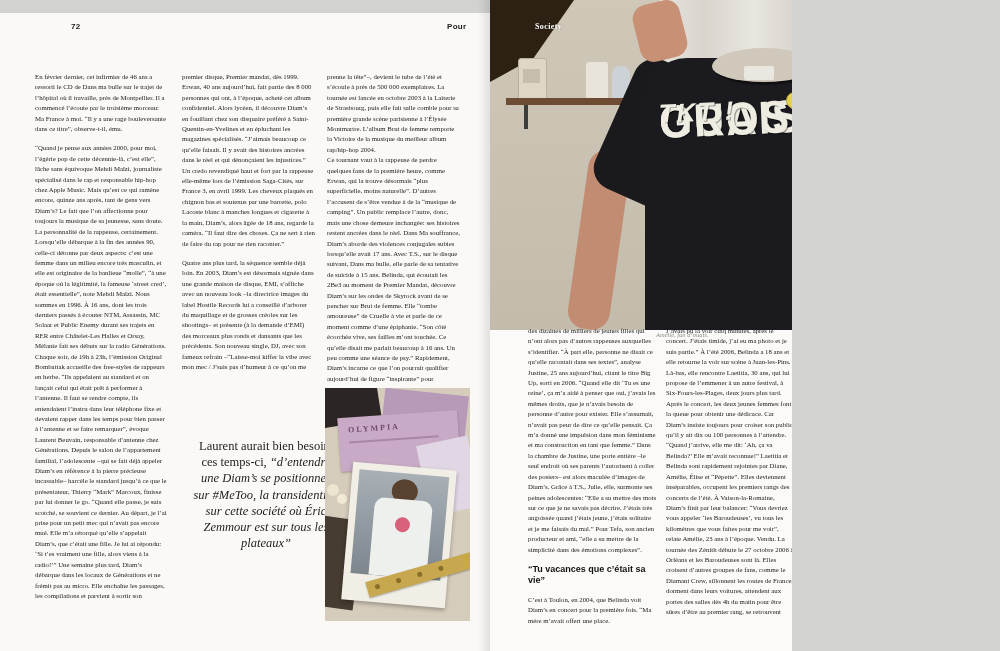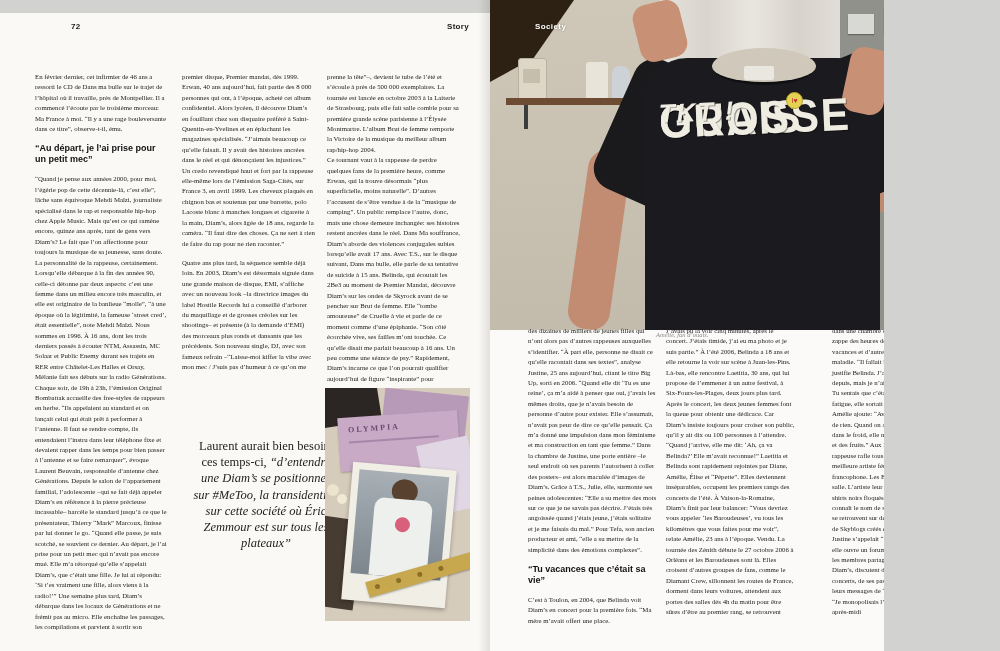--- a/index.html
+++ b/index.html
@@ -1,17 +1,17 @@
 <!DOCTYPE html>
 <html><head>
 <meta charset="utf-8">
 <style>
   html,body{margin:0;padding:0;}
   body{background:#d2d2d0;font-family:"Liberation Serif",serif;}
-  .canvas{position:relative;width:884px;height:651px;overflow:hidden;background:#d2d2d0;}
+  .canvas{position:relative;width:792px;height:651px;overflow:hidden;background:#d2d2d0;}
 
   
   .page-left{position:absolute;left:0;top:13px;width:490px;height:638px;background:#faf9f6;}
   .folio{position:absolute;font-family:"Liberation Sans",sans-serif;font-weight:bold;font-size:8px;color:#1a1a1a;letter-spacing:.3px;}
   .folio-72{left:71px;top:9px;}
   .section-story{left:447px;top:9px;}
   .col{position:absolute;width:133px;font-size:6.8px;line-height:10.4px;color:#222;text-align:left;}
   .col p{margin:0 0 9px 0;}
   .col p.nogap{margin:0;}
   .col1{left:35px;top:59px;}
@@ -82,45 +82,44 @@
   .arm-right{left:372px;top:104px;width:34px;height:110px;background:#bf8a70;transform:rotate(-14deg);border-radius:16px;}
   .shirt-sleeveL{left:120px;top:70px;width:120px;height:140px;background:#1a1a1d;transform:rotate(24deg);border-radius:22px;}
   .shirt-sleeveR{left:300px;top:60px;width:120px;height:140px;background:#19191c;transform:rotate(-22deg);border-radius:22px;}
   .shirt-body{left:155px;top:58px;width:235px;height:272px;background:#1b1b1f;border-radius:42px 42px 0 0;}
   .collar{left:222px;top:48px;width:104px;height:34px;background:#cfc8bb;border-radius:50%;border-bottom:3px solid #101013;}
   .brand-tag{left:254px;top:66px;width:30px;height:14px;background:#e9e7e0;border-radius:2px;}
   .shirt-text{left:168px;top:92px;width:215px;transform:rotate(-2.5deg);text-align:center;font-family:"Liberation Sans",sans-serif;font-weight:bold;color:#efece2;}
   .shirt-line1,.shirt-line2{font-size:42px;line-height:52px;letter-spacing:2px;transform:scaleY(1.1);text-shadow:1px 1px 0 rgba(0,0,0,.35);}
   .shirt-line3{font-size:26px;line-height:34px;letter-spacing:2px;text-align:right;padding-right:28px;font-style:italic;text-shadow:1px 1px 0 rgba(0,0,0,.35);}
   .badge{left:296px;top:92px;width:15px;height:15px;border-radius:50%;background:#e6d252;border:1px solid #b8a230;font-size:7px;line-height:15px;text-align:center;color:#c03030;font-family:"Liberation Sans",sans-serif;}
-  .section-society{left:45px;top:22px;font-family:Liberation Sans, sans-serif;font-weight:bold;font-size:8px;color:#fff;letter-spacing:.4px;text-shadow:0 0 2px rgba(0,0,0,.4);}
+  .section-society{left:45px;top:22px;font-family:Liberation Serif, serif;font-weight:bold;font-size:8px;color:#fff;letter-spacing:.4px;text-shadow:0 0 2px rgba(0,0,0,.4);}
   .folio-73{left:477px;top:22px;font-family:"Liberation Sans",sans-serif;font-weight:bold;font-size:8px;color:rgba(255,240,220,.65);}
 
   .caption{position:absolute;left:166px;top:331px;font-size:6.5px;font-style:italic;color:#8b8b88;}
   .rcol{position:absolute;width:129px;font-size:6.8px;line-height:10.4px;color:#222;}
   .rcol p{margin:0 0 9px 0;}
   .colA{left:38px;top:326px;}
   .colB{left:176px;top:326px;}
   .colC{left:342px;top:326px;}
   .blue-corner{position:absolute;left:462px;top:628px;width:48px;height:23px;background:#3a79b6;border-radius:14px 0 0 0;box-shadow:inset 0 2px 2px rgba(255,255,255,.35);}
 
   .gutter{position:absolute;left:478px;top:0;width:22px;height:651px;background:linear-gradient(90deg,rgba(0,0,0,0),rgba(0,0,0,.10) 55%,rgba(0,0,0,0));pointer-events:none;}
 </style>
 </head>
 <body>
 
 <div class="canvas">
 
   <div class="page-left">
     <span class="folio folio-72">72</span>
-    <span class="folio section-story">Story</span>
+    <span class="folio section-story">Pour</span>
 
     <div class="col col1">
       <p>En février dernier, cet infirmier de 46 ans a ressorti le CD de Dans ma bulle sur le trajet de l’hôpital où il travaille, près de Montpellier. Il a commencé l’écoute par le troisième morceau: Ma France à moi. “Il y a une rage bouleversante dans ce titre”, observe-t-il, ému.</p>
-      <div class="subhead">“Au départ, je l’ai prise pour un petit mec”</div>
       <p>“Quand je pense aux années 2000, pour moi, l’égérie pop de cette décennie-là, c’est elle”, lâche sans équivoque Mehdi Maïzi, journaliste spécialisé dans le rap et responsable hip-hop chez Apple Music. Mais qu’est ce qui ramène encore, quinze ans après, tant de gens vers Diam’s? Le fait que l’on affectionne pour toujours la musique de sa jeunesse, sans doute. La personnalité de la rappeuse, certainement. Lorsqu’elle débarque à la fin des années 90, celle-ci détonne par deux aspects: c’est une femme dans un milieu encore très masculin, et elle est originaire de la banlieue “molle”, “à une époque où la légitimité, la fameuse ‘street cred’, était essentielle”, note Mehdi Maïzi. Nous sommes en 1996. À 16 ans, dont les trois derniers passés à écouter NTM, Assassin, MC Solaar et Public Enemy durant ses trajets en RER entre Châtelet-Les Halles et Orsay, Mélanie fait ses débuts sur la radio Générations. Chaque soir, de 19h à 23h, l’émission Original Bombattak accueille des free-styles de rappeurs en herbe. “Ils appelaient au standard et on lançait celui qui était prêt à performer à l’antenne. Il faut se rendre compte, ils entendaient l’instru dans leur téléphone fixe et devaient rapper dans les temps pour bien passer à l’antenne et se faire remarquer”, évoque Laurent Beuvain, responsable d’antenne chez Générations. Depuis le salon de l’appartement familial, l’adolescente –qui se fait déjà appeler Diam’s en référence à la pierre précieuse incassable– harcèle le standard jusqu’à ce que le présentateur, Thierry “Mark” Marcoux, finisse par lui donner le go. “Quand elle passe, je suis scotché, se souvient ce dernier. Au départ, je l’ai prise pour un petit mec qui n’avait pas encore mué. Elle m’a rétorqué qu’elle s’appelait Diam’s, que c’était une fille. Je lui ai répondu: ‘Si t’es vraiment une fille, alors viens à la radio!’” Une semaine plus tard, Diam’s débarque dans les locaux de Générations et ne frémit pas au micro. Elle enchaîne les passages, les compilations et parvient à sortir son</p>
     </div>
 
     <div class="col col2">
       <p>premier disque, Premier mandat, dès 1999. Erwan, 40 ans aujourd’hui, fait partie des 8 000 personnes qui ont, à l’époque, acheté cet album confidentiel. Alors lycéen, il découvre Diam’s en fouillant chez son disquaire préféré à Saint-Quentin-en-Yvelines et en épluchant les magazines spécialisés. “J’aimais beaucoup ce qu’elle faisait. Il y avait des histoires ancrées dans le réel et qui dénonçaient les injustices.” Un credo revendiqué haut et fort par la rappeuse elle-même lors de l’émission Saga-Cités, sur France 3, en avril 1999. Les cheveux plaqués en chignon bas et soutenus par une barrette, polo Lacoste blanc à manches longues et cigarette à la main, Diam’s, alors âgée de 18 ans, regarde la caméra. “Il faut dire des choses. Ça ne sert à rien de faire du rap pour ne rien raconter.”</p>
       <p>Quatre ans plus tard, la séquence semble déjà loin. En 2003, Diam’s est désormais signée dans une grande maison de disque, EMI, s’affiche avec un nouveau look –la directrice images du label Hostile Records lui a conseillé d’arborer du maquillage et de grosses créoles sur les shootings– et présente (à la demande d’EMI) des morceaux plus ronds et dansants que les précédents. Son nouveau single, DJ, avec son fameux refrain –“Laisse-moi kiffer la vibe avec mon mec / J’suis pas d’humeur à ce qu’on me</p>
     </div>
 
     <div class="col col3">
       <p class="nogap">prenne la tête”–, devient le tube de l’été et s’écoule à près de 500 000 exemplaires. La tournée est lancée en octobre 2003 à la Laiterie de Strasbourg, puis elle fait salle comble pour sa première grande scène parisienne à l’Élysée Montmartre. L’album Brut de femme remporte la Victoire de la musique du meilleur album rap/hip-hop 2004.</p>

